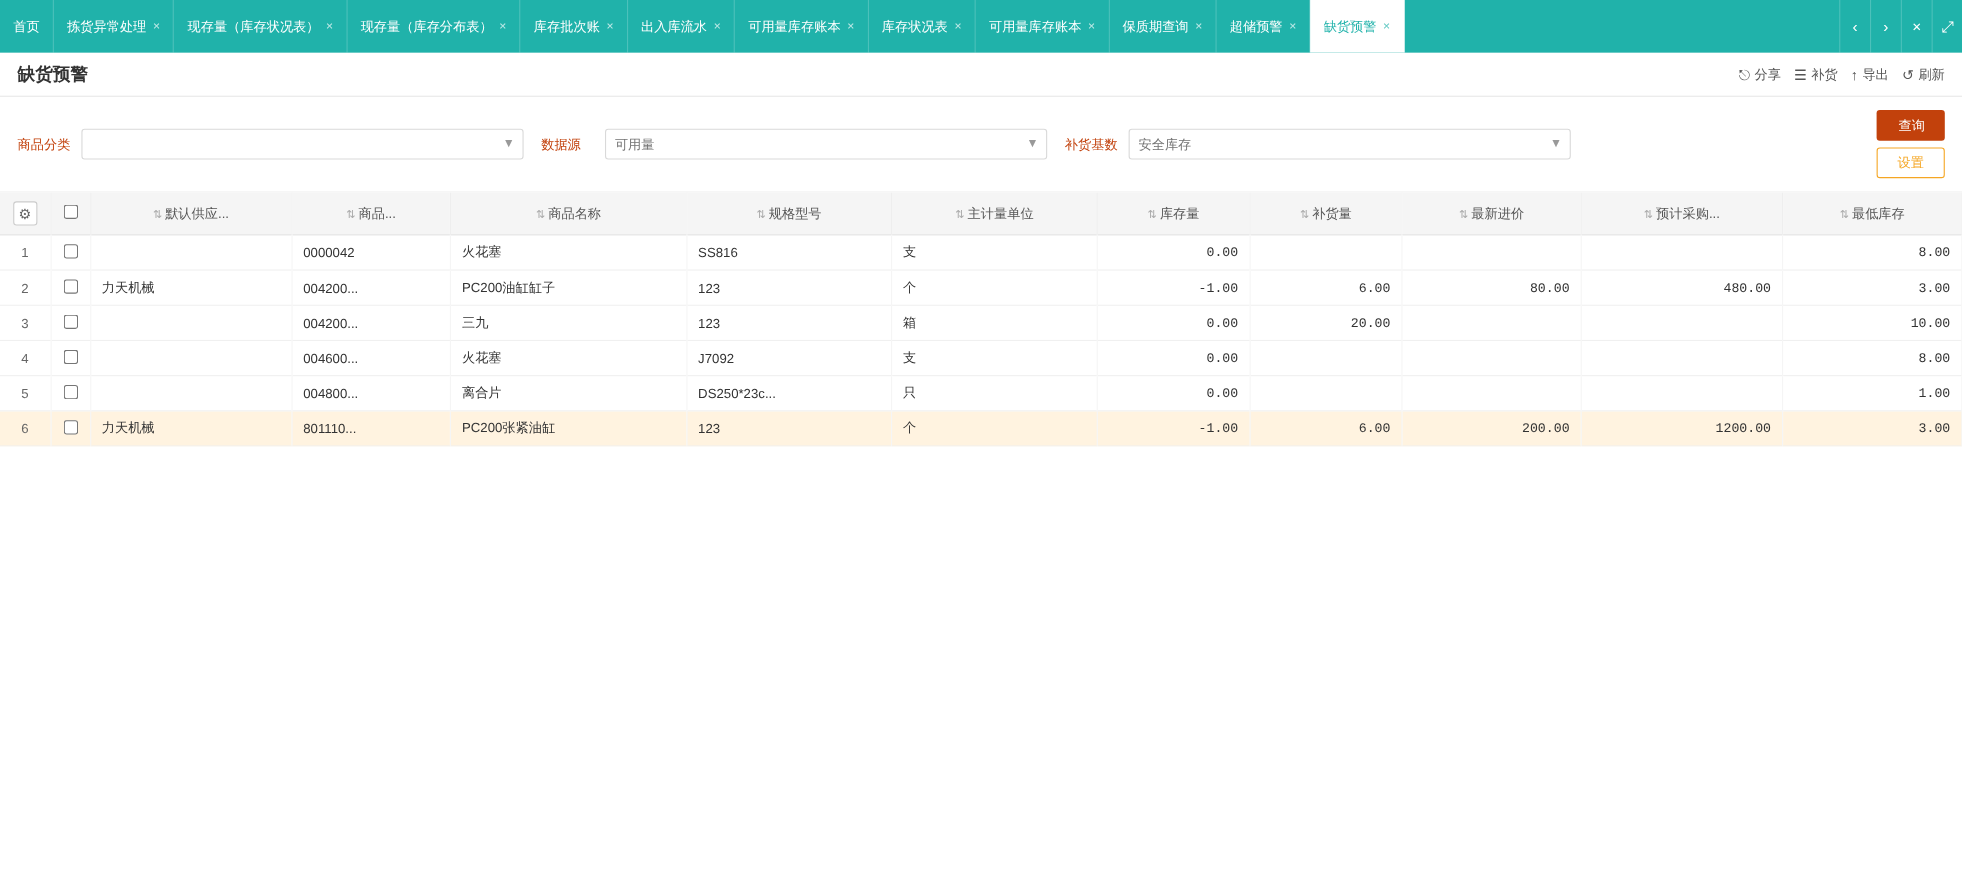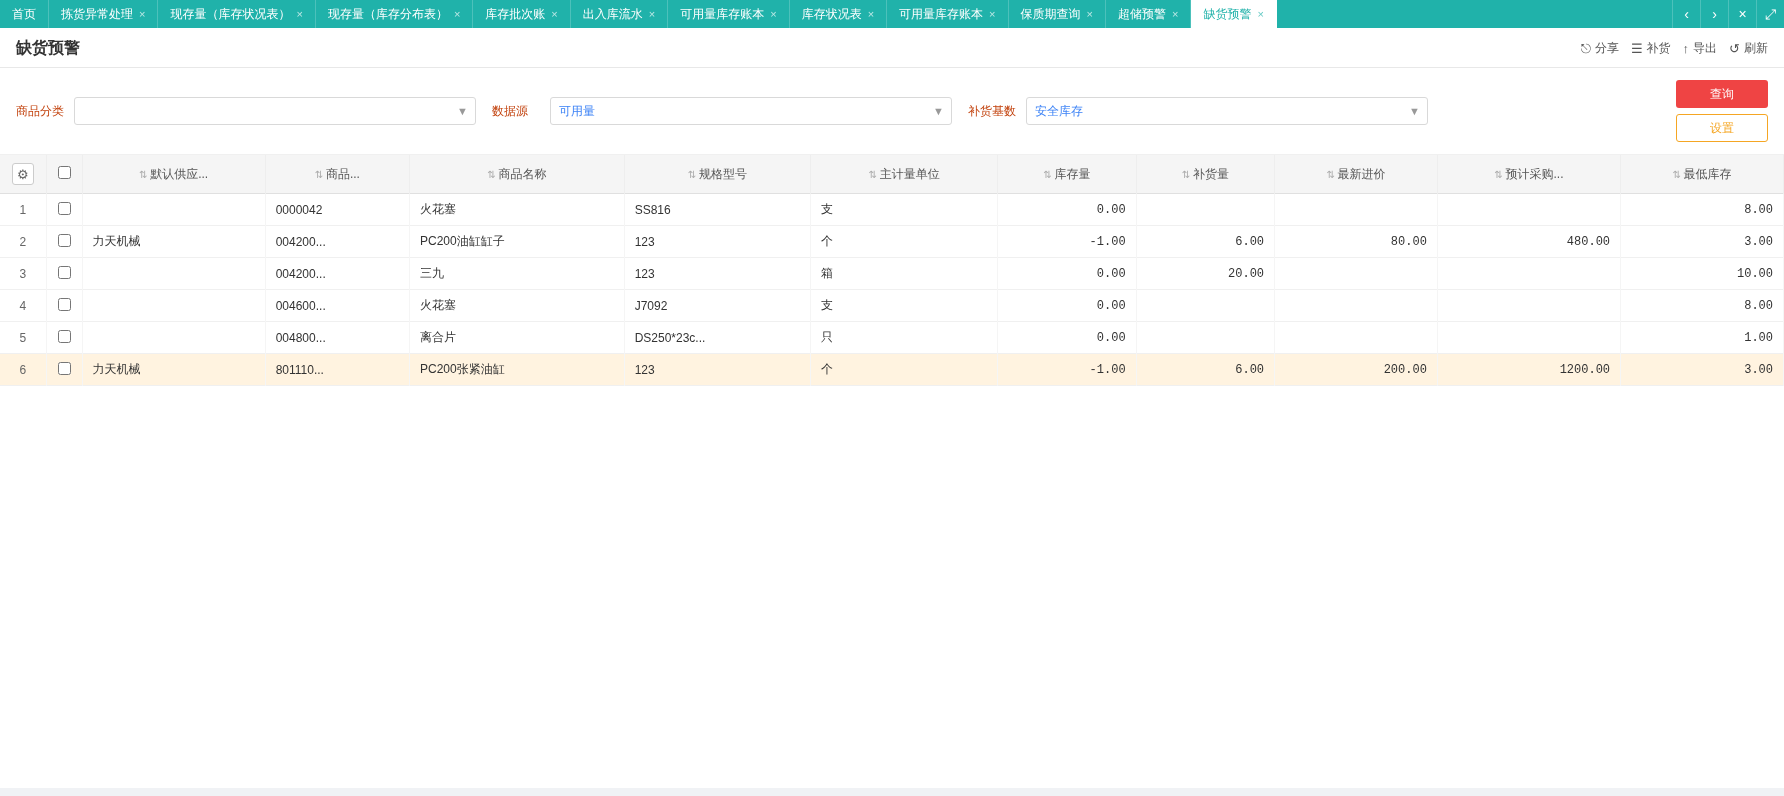--- a/index.html
+++ b/index.html
@@ -3,21 +3,21 @@
   <meta charset="utf-8">
   <style>
     * { box-sizing: border-box; margin: 0; padding: 0; }
     body { font-family: "Microsoft YaHei", Arial, sans-serif; font-size: 12px; background: #f0f2f5; color: #333; }
 
     
     .tab-bar {
       display: flex;
       align-items: center;
       background: #20b2aa;
-      height: 28px;
+      height: 48px;
       overflow: hidden;
     }
     .tab-item {
       display: flex;
       align-items: center;
       padding: 0 12px;
       height: 100%;
       color: #fff;
       cursor: pointer;
       white-space: nowrap;
@@ -122,44 +122,44 @@
       display: flex;
       align-items: center;
     }
     .filter-select-wrapper select {
       width: 100%;
       height: 28px;
       border: 1px solid #d9d9d9;
       border-radius: 3px;
       padding: 0 24px 0 8px;
       font-size: 12px;
-      color: #3b82f6;
+      color: #737373;
       background: #fff;
       cursor: pointer;
       appearance: none;
     }
     .filter-select-wrapper .dropdown-arrow {
       position: absolute;
       right: 8px;
       color: #999;
       pointer-events: none;
       font-size: 11px;
     }
     .filter-actions {
       display: flex;
       flex-direction: column;
       gap: 6px;
       margin-left: auto;
     }
     .btn-query {
-      background: #ef4444;
+      background: #c2410c;
       color: #fff;
       border: none;
       border-radius: 3px;
-      padding: 5px 34px;
+      padding: 5px 18px;
       cursor: pointer;
       font-size: 12px;
       height: 28px;
       text-align: right;
     }
     .btn-settings {
       background: #fff;
       color: #f5a623;
       border: 1px solid #f5a623;
       border-radius: 3px;

